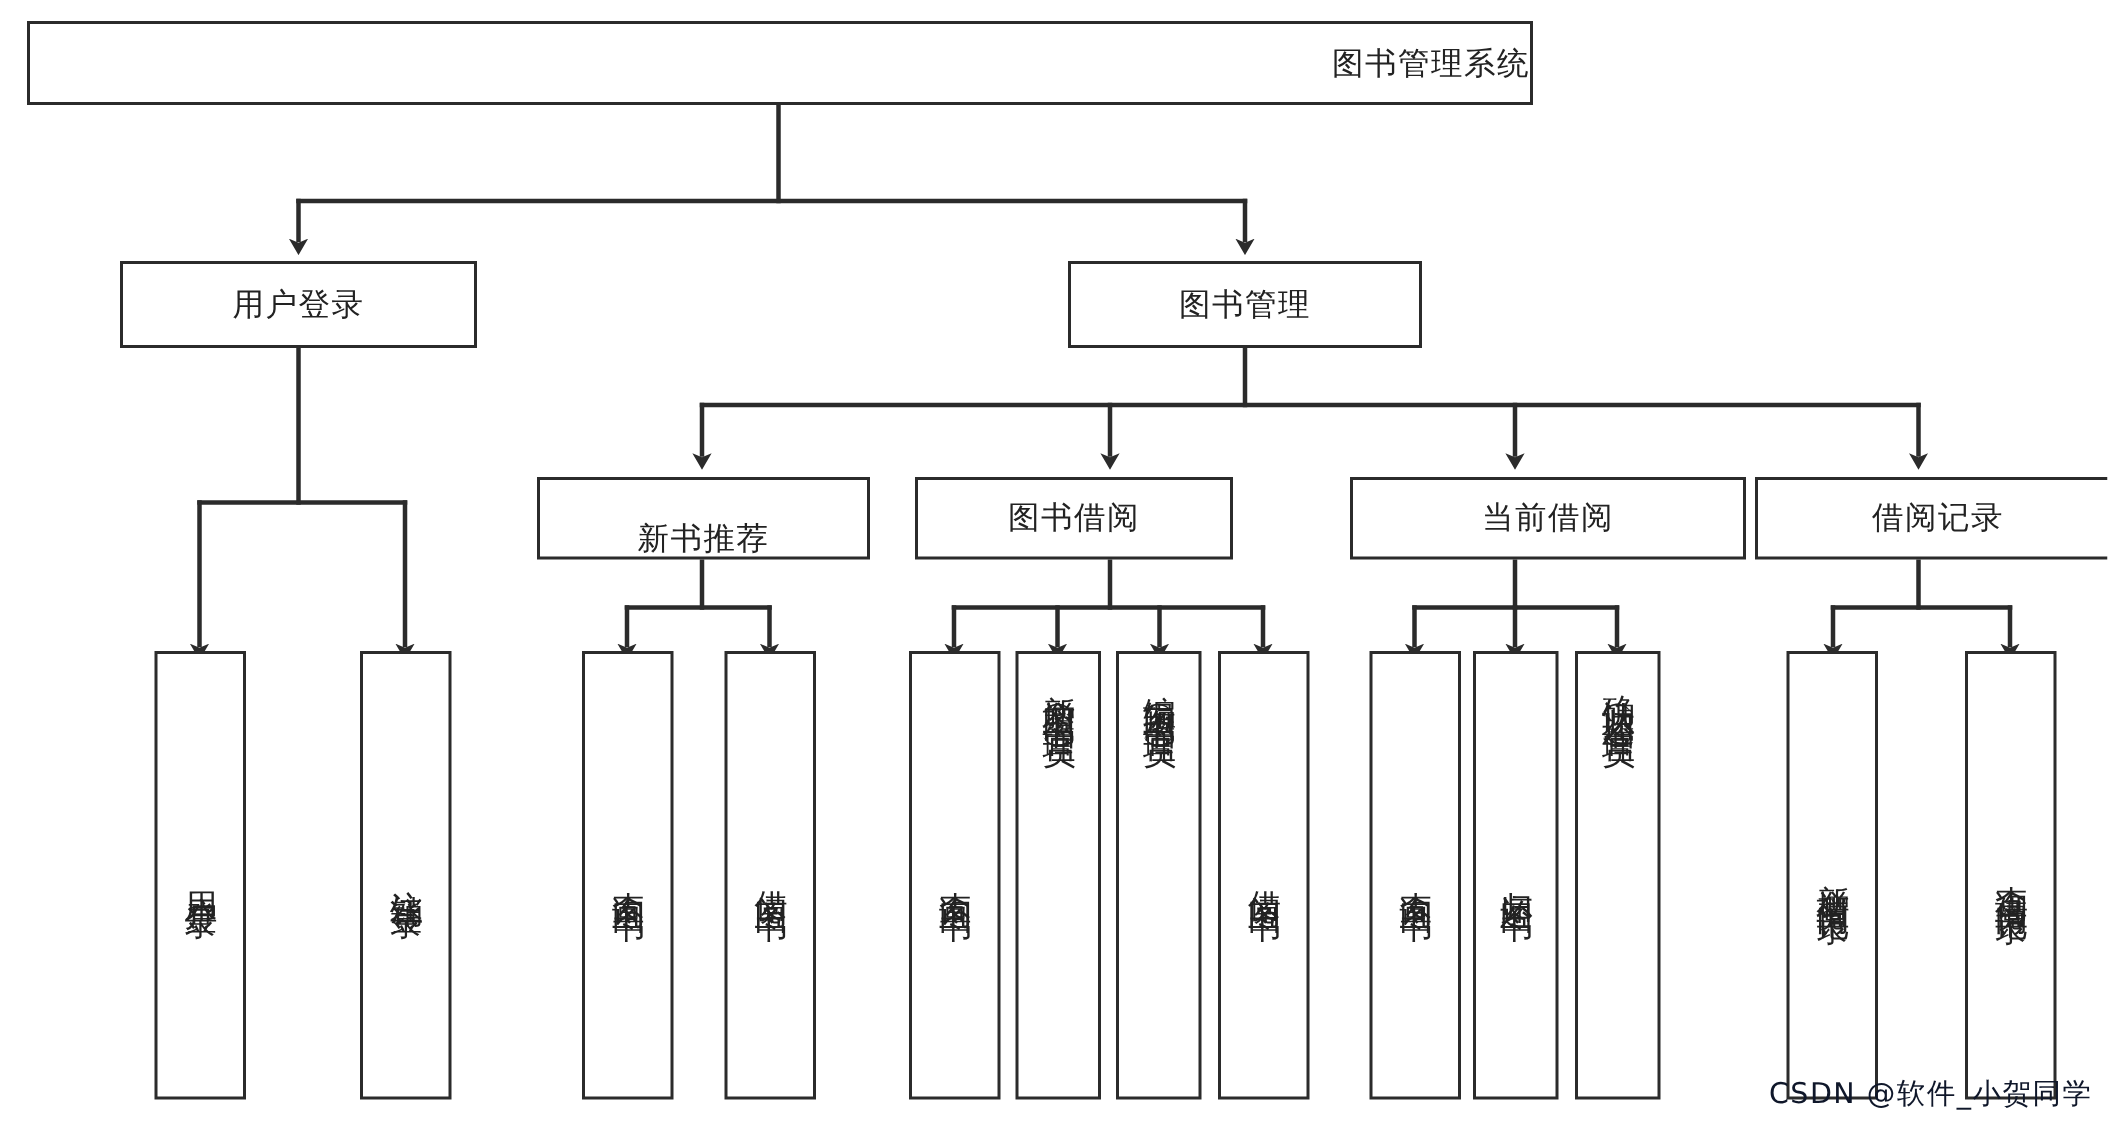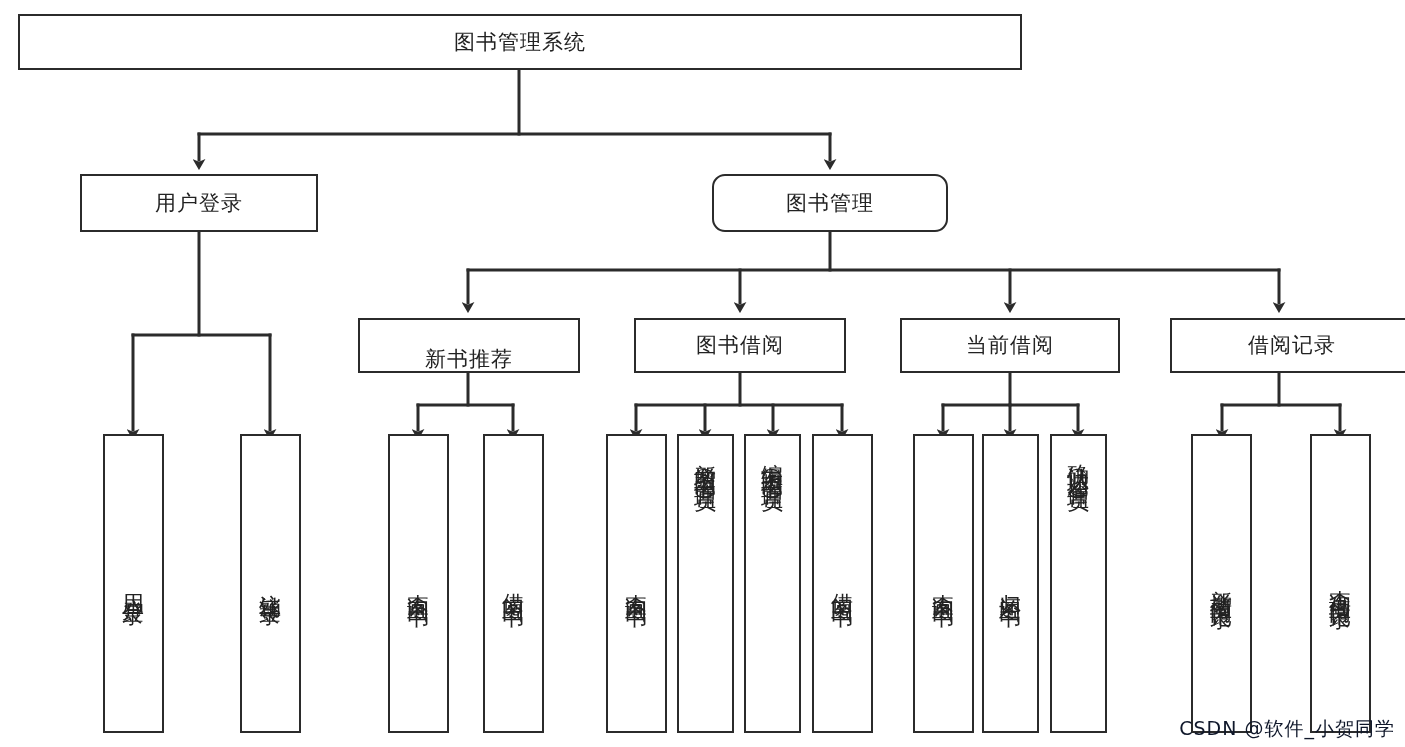--- a/index.html
+++ b/index.html
@@ -116,38 +116,38 @@
       <path d="M1078,405 L1078,430" marker-end="url(#arrow)"></path>
 
       <path d="M1279,373 L1279,405"></path>
       <path d="M1222,405 L1340,405"></path>
       <path d="M1222,405 L1222,430" marker-end="url(#arrow)"></path>
       <path d="M1340,405 L1340,430" marker-end="url(#arrow)"></path>
 
     </g>
   </svg>
 
-  <div class="node horiz" style="left:18px; top:14px; width:1004px; height:56px;">
+  <div class="node horiz" style="left:18px; top:14px; width:1004px; height:56px;justify-content:flex-end;">
     <span class="label">图书管理系统</span>
   </div>
 
   <div class="node horiz" style="left:80px; top:174px; width:238px; height:58px;">
     <span class="label">用户登录</span>
   </div>
-  <div class="node horiz" style="left:712px; top:174px; width:236px; height:58px;border-radius:13px;">
+  <div class="node horiz" style="left:712px; top:174px; width:236px; height:58px;">
     <span class="label">图书管理</span>
   </div>
 
   <div class="node horiz" style="left:358px; top:318px; width:222px; height:55px;align-items:flex-end;">
     <span class="label">新书推荐</span>
   </div>
-  <div class="node horiz" style="left:634px; top:318px; width:212px; height:55px;">
+  <div class="node horiz" style="left:610px; top:318px; width:212px; height:55px;">
     <span class="label">图书借阅</span>
   </div>
-  <div class="node horiz" style="left:900px; top:318px; width:220px; height:55px;">
+  <div class="node horiz" style="left:900px; top:318px; width:264px; height:55px;">
     <span class="label">当前借阅</span>
   </div>
   <div class="node horiz" style="left:1170px; top:318px; width:244px; height:55px;">
     <span class="label">借阅记录</span>
   </div>
 
   <div class="node vert mid" style="left:103px; top:434px; width:61px; height:299px;">
     <span class="label">用户登录</span>
   </div>
   <div class="node vert mid" style="left:240px; top:434px; width:61px; height:299px;">

